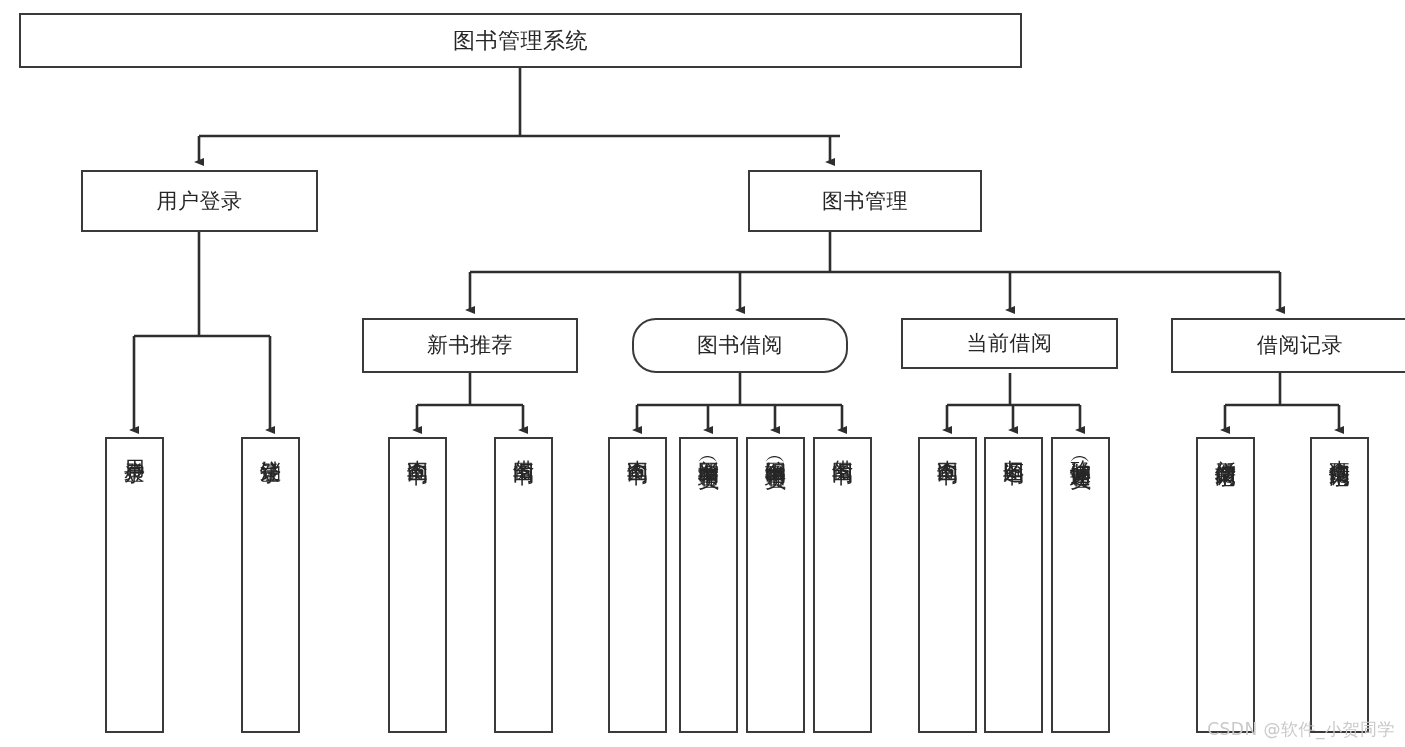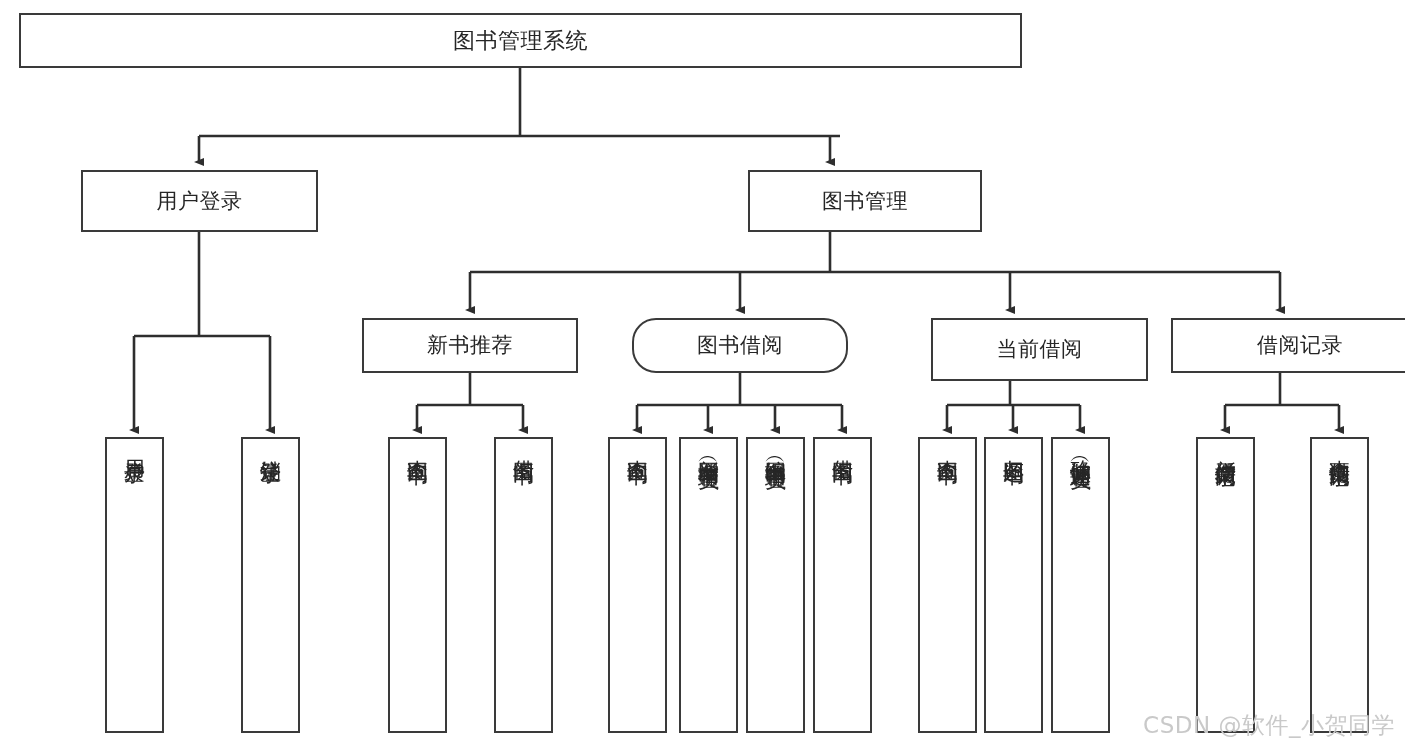--- a/index.html
+++ b/index.html
@@ -58,21 +58,21 @@
     text-orientation: upright;
     font-size: 21px;
     line-height: 1.15;
     letter-spacing: 1.5px;
     white-space: nowrap;
   }
   .watermark {
     position: absolute;
     right: 10px;
     bottom: 6px;
-    font-size: 23px;
+    font-size: 17px;
     color: #c9c9c9;
     letter-spacing: 0.5px;
     white-space: nowrap;
     user-select: none;
   }
 </style>
 </head>
 <body>
 
 <div id="canvas">
@@ -140,21 +140,21 @@
   </div>
 
   <div class="node h" style="left:362px; top:318px; width:216px; height:55px;">
     <span class="label">新书推荐</span>
   </div>
 
   <div class="node h" style="left:632px; top:318px; width:216px; height:55px;border-radius:24px;">
     <span class="label">图书借阅</span>
   </div>
 
-  <div class="node h" style="left:901px; top:318px; width:217px; height:63px;margin-left:30px;">
+  <div class="node h" style="left:901px; top:318px; width:217px; height:51px;">
     <span class="label">当前借阅</span>
   </div>
 
   <div class="node h" style="left:1171px; top:318px; width:258px; height:55px;">
     <span class="label">借阅记录</span>
   </div>
 
   <div class="node v" style="left:105px; top:437px; width:59px; height:296px;">
     <span class="label">用户登录</span>
   </div>

